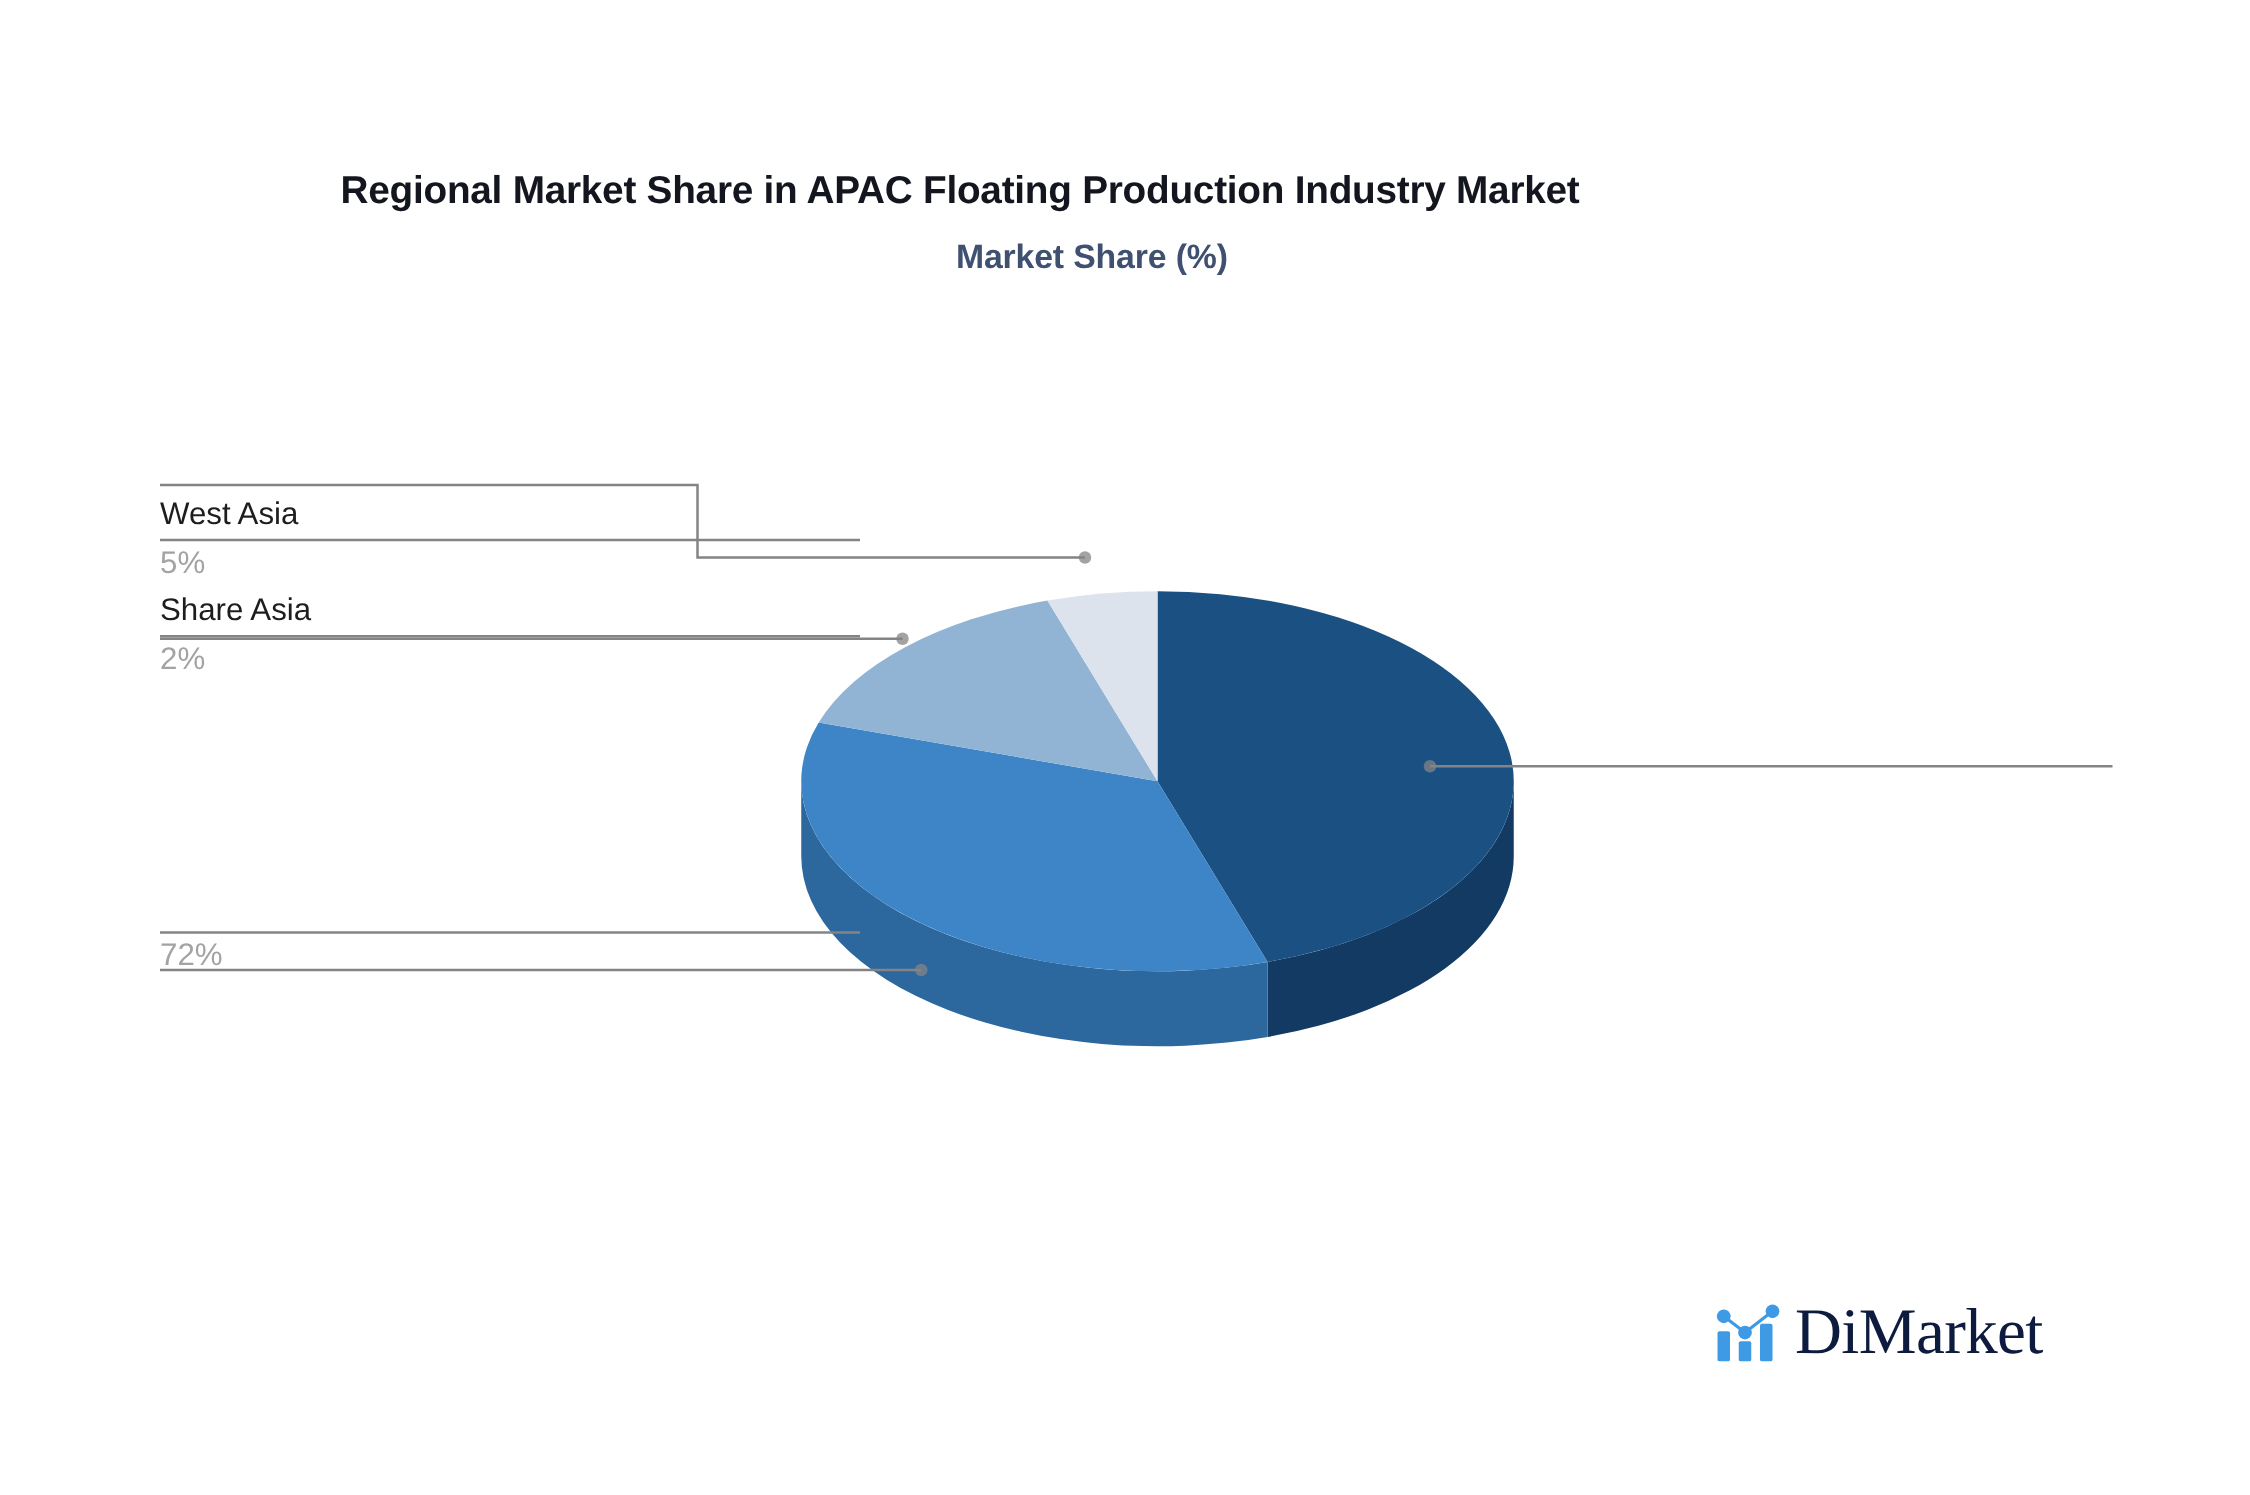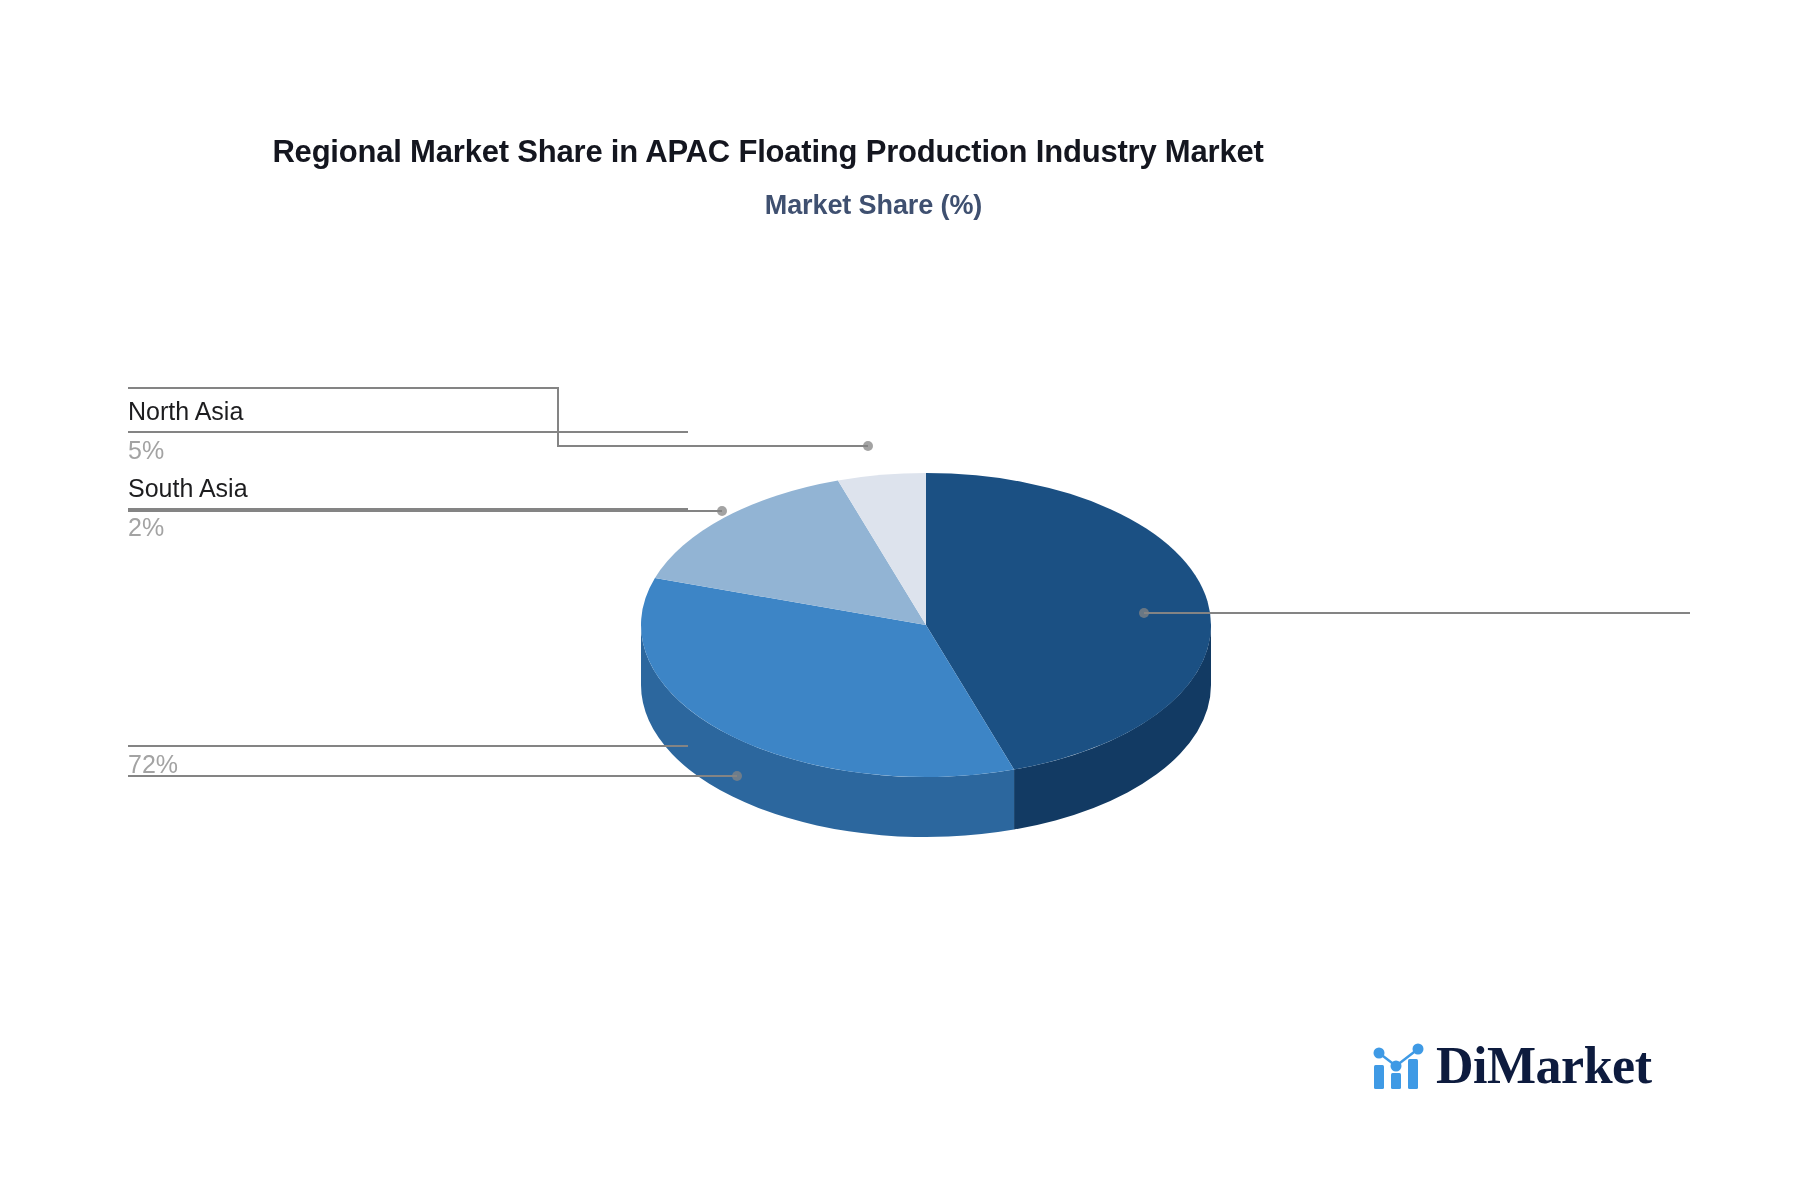--- a/index.html
+++ b/index.html
@@ -98,21 +98,21 @@
     position: absolute;
     left: 1372px;
     top: 1040px;
     display: flex;
     align-items: center;
     gap: 10px;
   }
   #logo .wordmark {
     font-family: "Liberation Serif", serif;
     font-size: 52px;
-    font-weight: bold;
+    font-weight: normal;
     color: #0d1b3e;
     letter-spacing: -0.5px;
     line-height: 1;
   }
 </style>
 </head>
 <body>
 
 <div id="canvas">
 
@@ -146,27 +146,27 @@
     <circle cx="722" cy="511" r="5" fill="#848484" opacity="0.75"></circle>
 
     <line x1="128" y1="776" x2="737" y2="776" stroke="#848484" stroke-width="2"></line>
     <circle cx="737" cy="776" r="5" fill="#848484" opacity="0.75"></circle>
 
     <line x1="1144" y1="613" x2="1690" y2="613" stroke="#848484" stroke-width="2"></line>
     <circle cx="1144" cy="613" r="5" fill="#848484" opacity="0.75"></circle>
   </svg>
 
   <div class="callout" style="left:128px; top:398px; width:560px;">
-    <div class="cat">North Asia</div>
+    <div class="cat">West Asia</div>
     <div class="rule"></div>
     <div class="val">5%</div>
   </div>
 
   <div class="callout" style="left:128px; top:475px; width:560px;">
-    <div class="cat">South Asia</div>
+    <div class="cat">Share Asia</div>
     <div class="rule"></div>
     <div class="val">2%</div>
   </div>
 
   <div class="callout" style="left:128px; top:740px; width:560px;">
     <div class="rule"></div>
     <div class="val">72%</div>
   </div>
 
 

